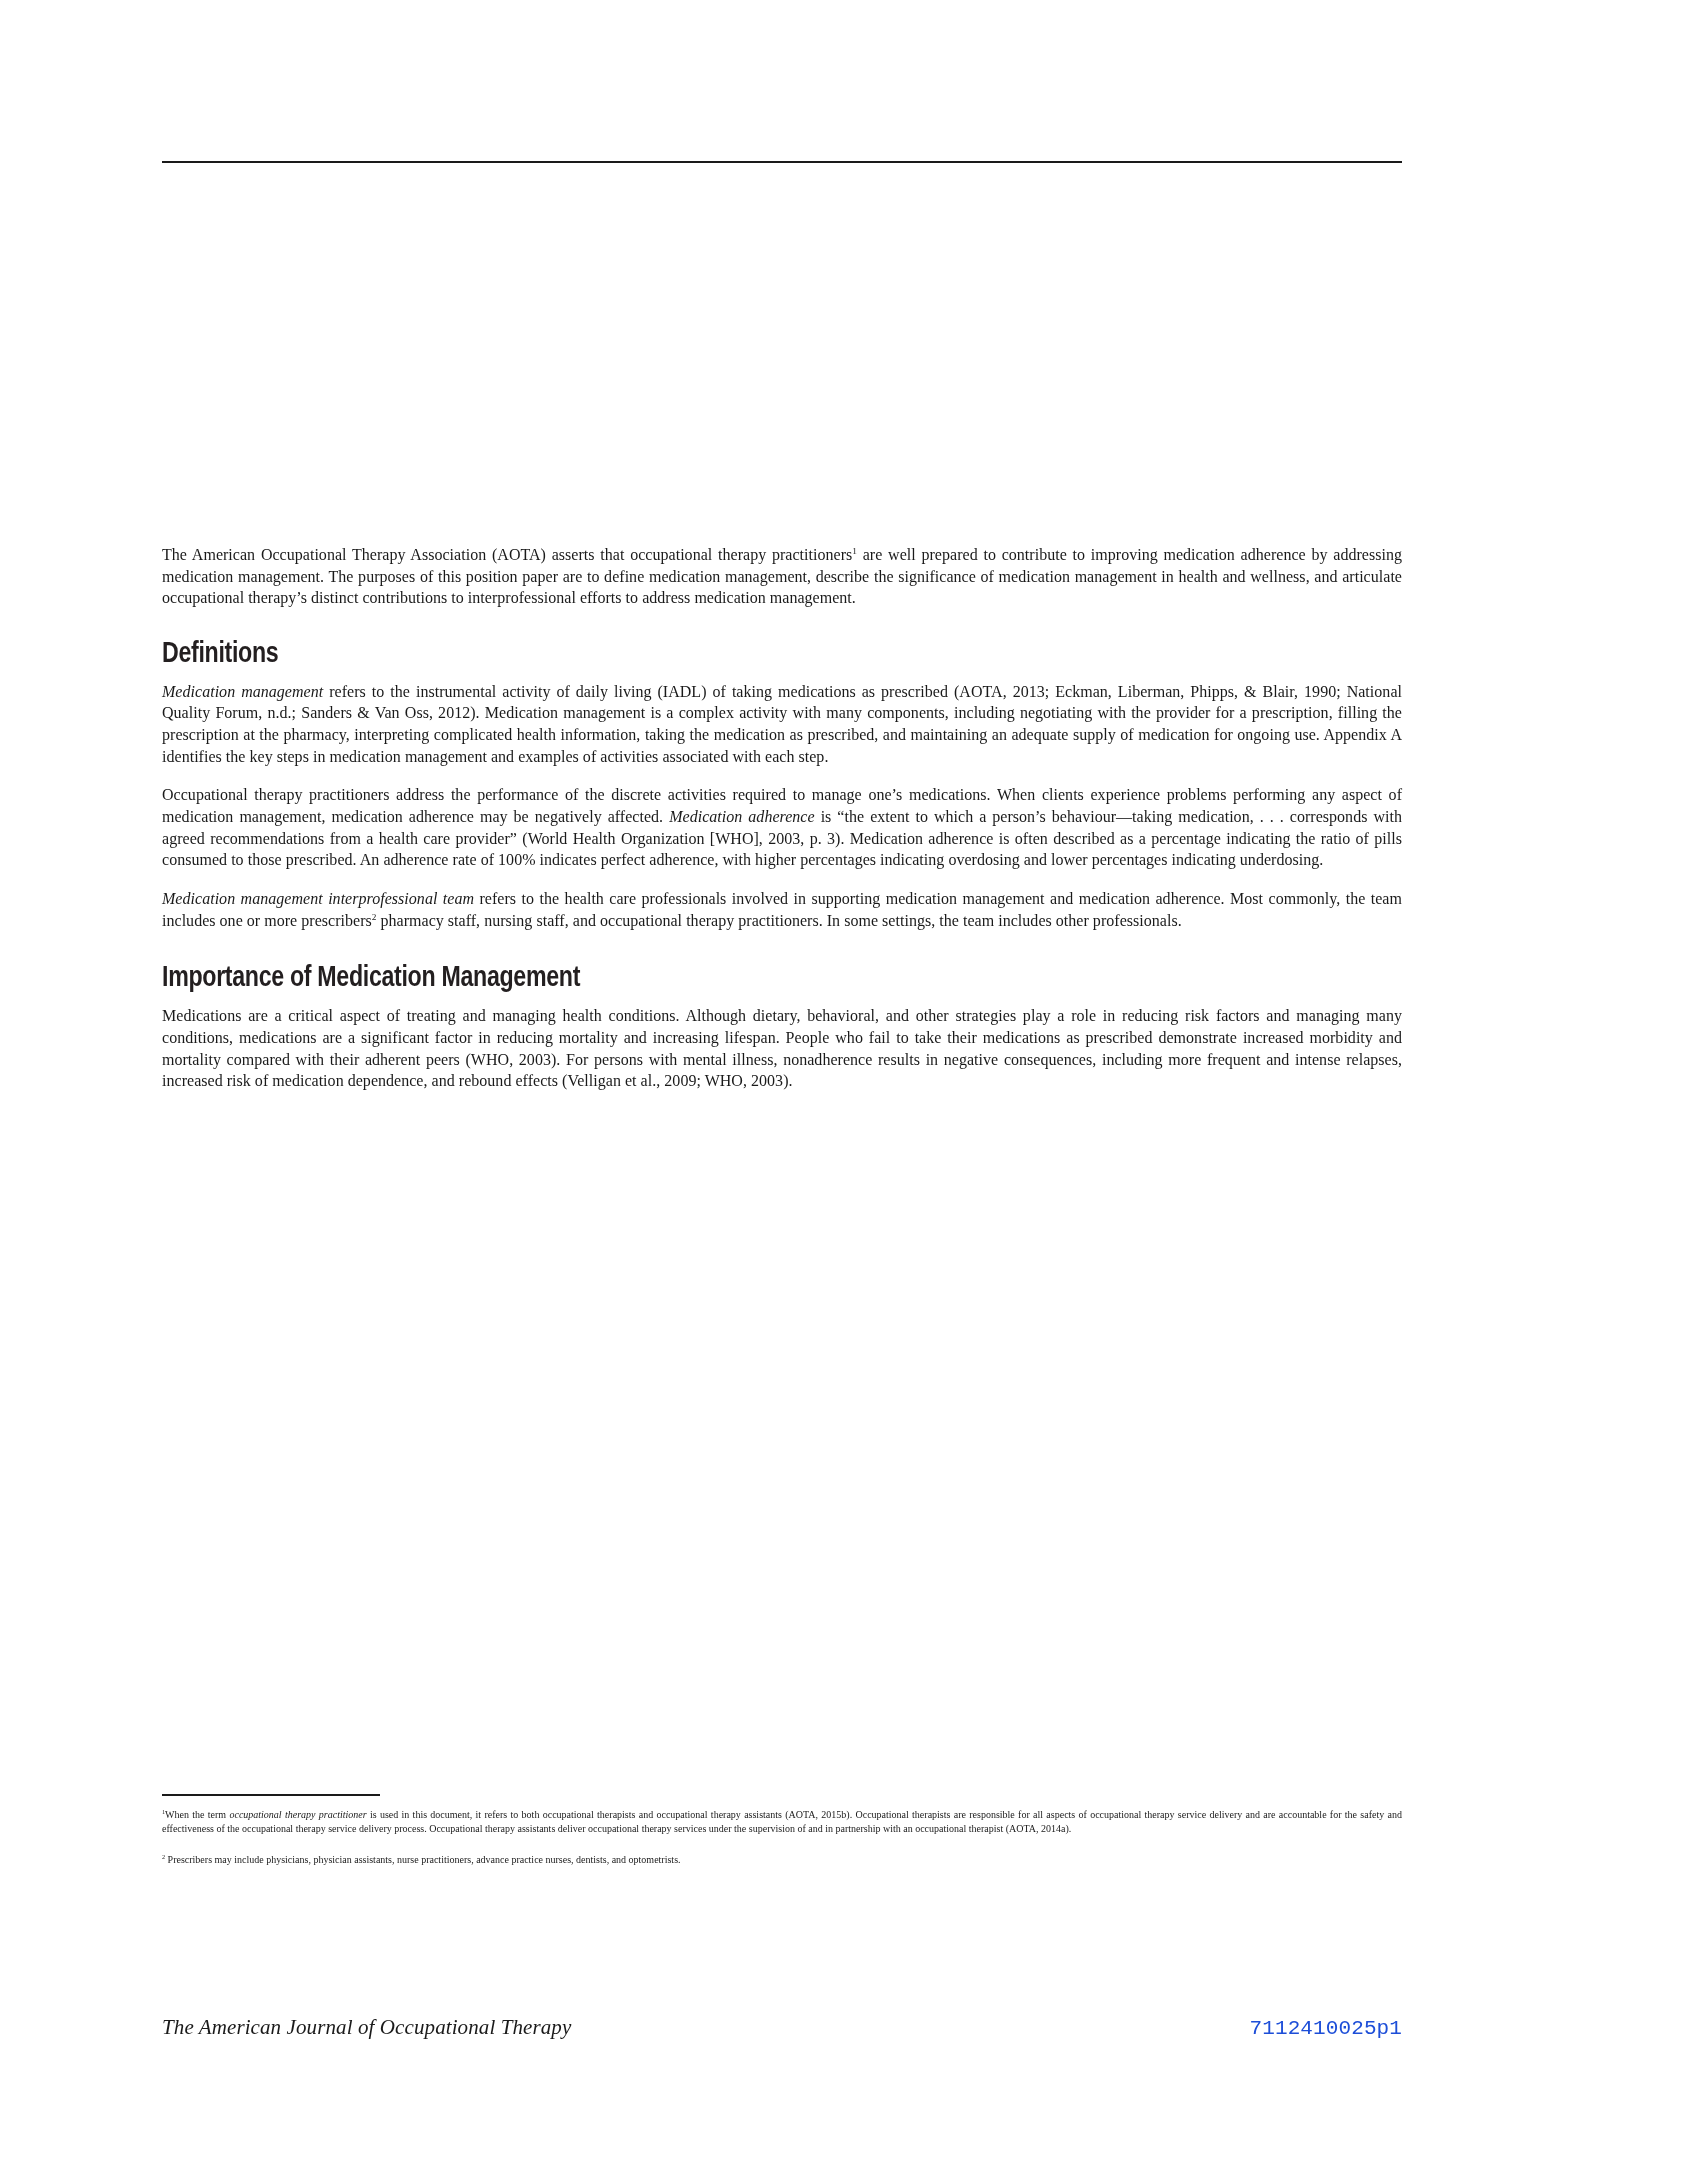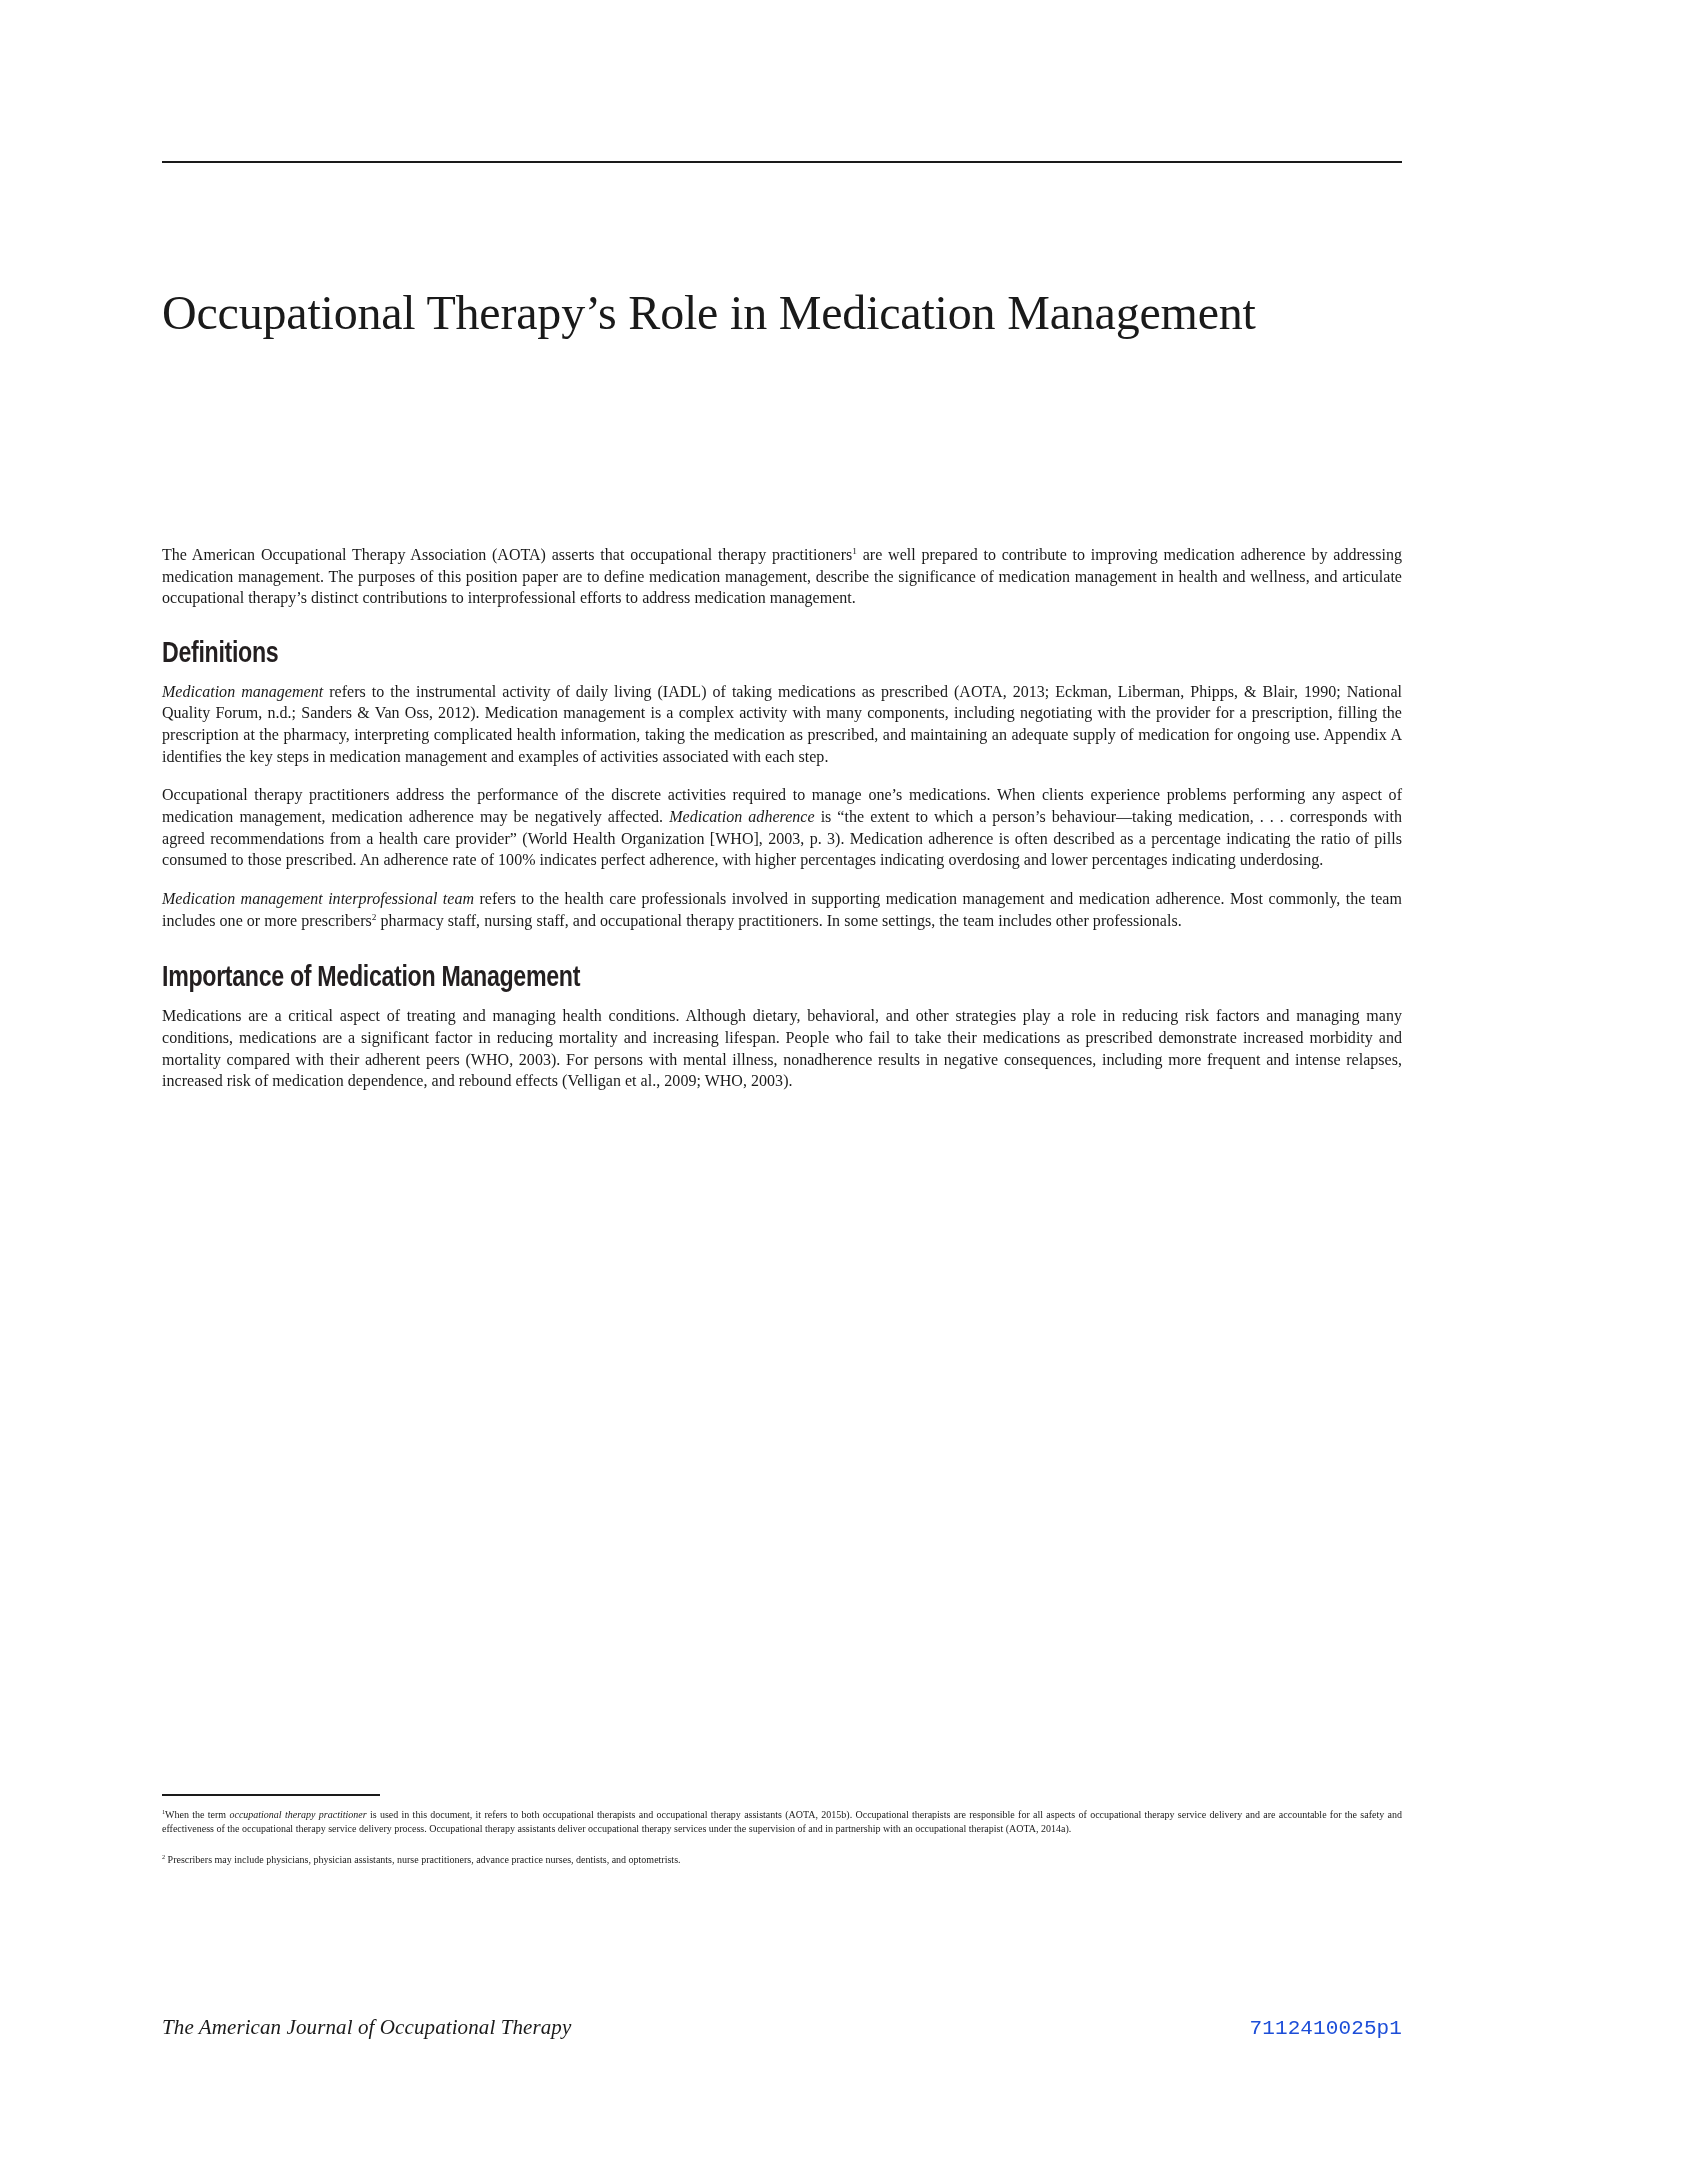--- a/index.html
+++ b/index.html
@@ -137,21 +137,20 @@
     font-family: Liberation Mono, monospace;
   }
 </style>
 </head>
 <body>
 
 <div class="page">
 
   <div class="header-rule"></div>
 
-  <h1 class="doc-title">Occupational Therapy’s Role in Medication Management</h1>
 
   <div class="body-block" style="top: 544px;">
 
     <p class="para"><span>The American Occupational Therapy Association (AOTA) asserts that occupational therapy practitioners</span><sup class="fn">1</sup><span> are well prepared to contribute to improving medication adherence by addressing medication management. The purposes of this position paper are to define medication management, describe the significance of medication management in health and wellness, and articulate occupational therapy’s distinct contributions to interprofessional efforts to address medication management.</span></p>
 
     <h2 class="section-head" style="margin-top: 26.5px;">Definitions</h2>
 
     <p class="para"><span class="it">Medication management</span><span> refers to the instrumental activity of daily living (IADL) of taking medications as prescribed (AOTA, 2013; Eckman, Liberman, Phipps, &amp; Blair, 1990; National Quality Forum, n.d.; Sanders &amp; Van Oss, 2012). Medication management is a complex activity with many components, including negotiating with the provider for a prescription, filling the prescription at the pharmacy, interpreting complicated health information, taking the medication as prescribed, and maintaining an adequate supply of medication for ongoing use. Appendix A identifies the key steps in medication management and examples of activities associated with each step.</span></p>
 
     <p class="para"><span>Occupational therapy practitioners address the performance of the discrete activities required to manage one’s medications. When clients experience problems performing any aspect of medication management, medication adherence may be negatively affected. </span><span class="it">Medication adherence</span><span> is “the extent to which a person’s behaviour—taking medication, . . . corresponds with agreed recommendations from a health care provider” (World Health Organization [WHO], 2003, p. 3). Medication adherence is often described as a percentage indicating the ratio of pills consumed to those prescribed. An adherence rate of 100% indicates perfect adherence, with higher percentages indicating overdosing and lower percentages indicating underdosing.</span></p>

